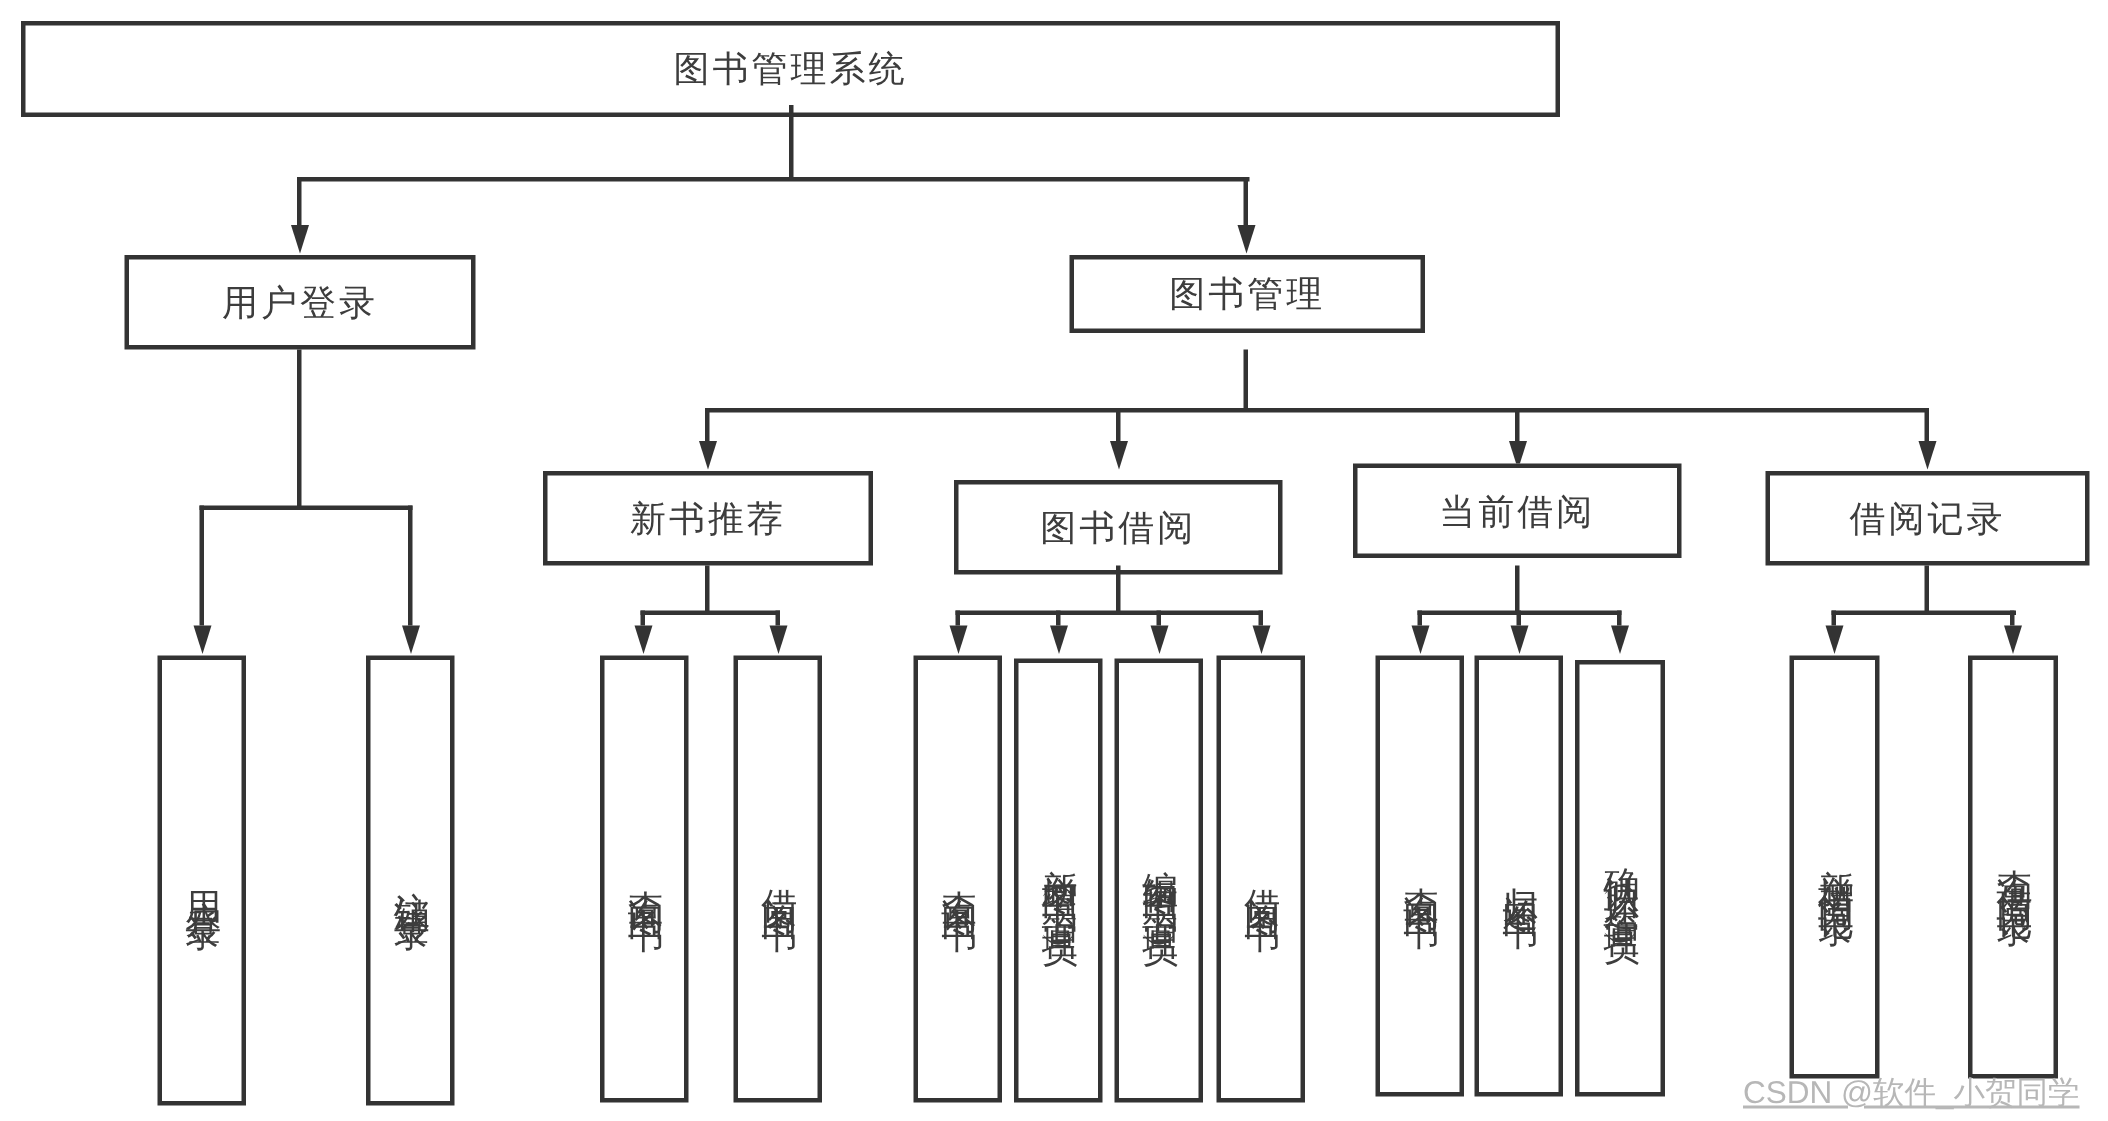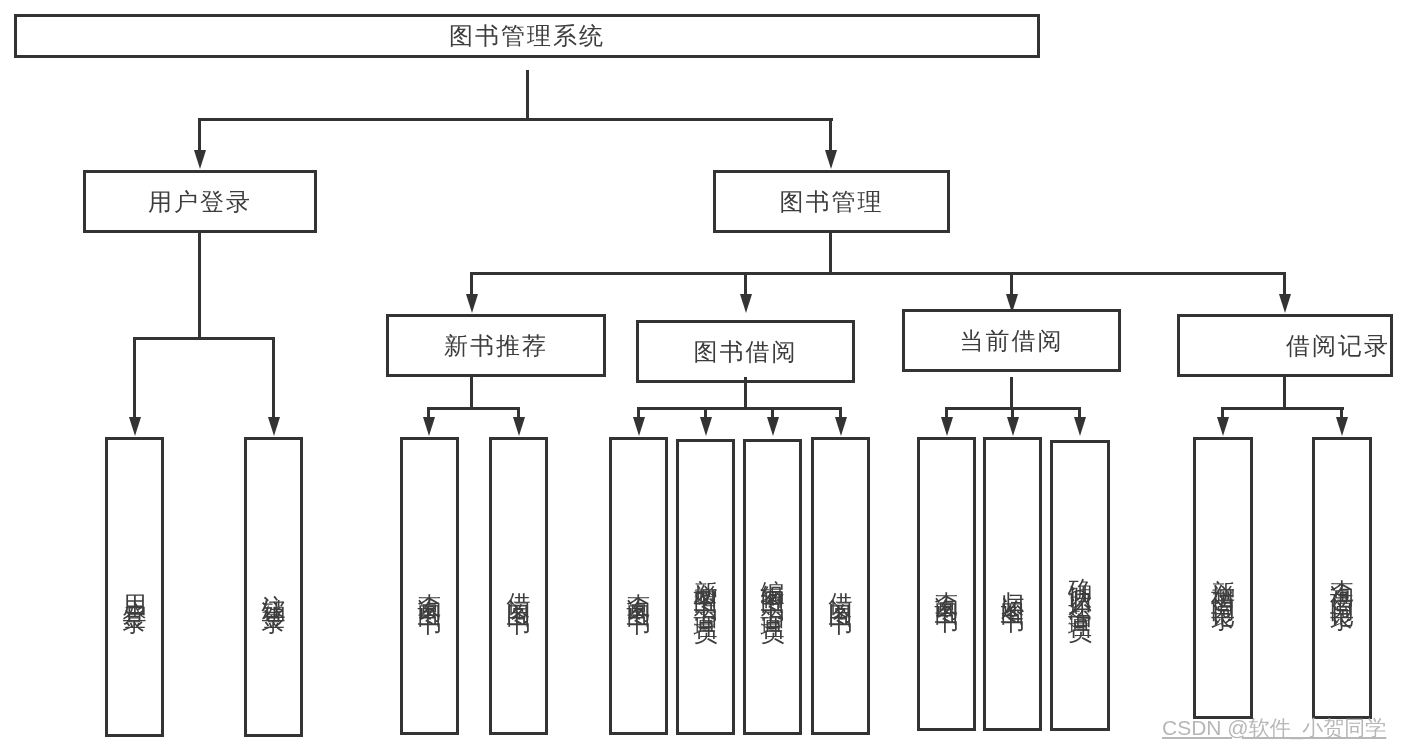--- a/index.html
+++ b/index.html
@@ -65,58 +65,58 @@
     white-space:nowrap;
     z-index:5;
     text-decoration:underline;
   }
 </style>
 </head>
 <body>
 
 <div class="canvas">
 
-  <div class="box" style="left:14px;top:14px;width:1026px;height:44px;">
+  <div class="box" style="left:14px;top:14px;width:1026px;height:64px;">
     <span class="hlabel">图书管理系统</span>
   </div>
 
   <div class="vline" style="left:526px;top:70px;height:49px;"></div>
   <div class="hline" style="left:198px;top:118px;width:635px;"></div>
   <div class="adrop" style="left:198px;top:118px;height:32px;"></div>
   <div class="adrop" style="left:829px;top:118px;height:32px;"></div>
 
   <div class="box" style="left:83px;top:170px;width:234px;height:63px;">
     <span class="hlabel">用户登录</span>
   </div>
-  <div class="box" style="left:713px;top:170px;width:237px;height:63px;">
+  <div class="box" style="left:713px;top:170px;width:237px;height:52px;">
     <span class="hlabel">图书管理</span>
   </div>
 
   <div class="vline" style="left:198px;top:233px;height:106px;"></div>
   <div class="hline" style="left:133px;top:337px;width:142px;"></div>
   <div class="adrop" style="left:133px;top:337px;height:80px;"></div>
   <div class="adrop" style="left:272px;top:337px;height:80px;"></div>
 
   <div class="vline" style="left:829px;top:233px;height:41px;"></div>
   <div class="hline" style="left:470px;top:272px;width:816px;"></div>
   <div class="adrop" style="left:470px;top:272px;height:22px;"></div>
   <div class="adrop" style="left:744px;top:272px;height:22px;"></div>
   <div class="adrop" style="left:1010px;top:272px;height:22px;"></div>
   <div class="adrop" style="left:1283px;top:272px;height:22px;"></div>
 
-  <div class="box" style="left:362px;top:314px;width:220px;height:63px;margin-left:24px;">
+  <div class="box" style="left:362px;top:314px;width:220px;height:63px;">
     <span class="hlabel">新书推荐</span>
   </div>
   <div class="box" style="left:636px;top:320px;width:219px;height:63px;">
     <span class="hlabel">图书借阅</span>
   </div>
   <div class="box" style="left:902px;top:309px;width:219px;height:63px;font-family:Liberation Mono, monospace;">
     <span class="hlabel">当前借阅</span>
   </div>
-  <div class="box" style="left:1177px;top:314px;width:216px;height:63px;justify-content:flex-end;">
+  <div class="box" style="left:1177px;top:314px;width:216px;height:63px;">
     <span class="hlabel">借阅记录</span>
   </div>
 
   <div class="vline" style="left:470px;top:377px;height:32px;"></div>
   <div class="hline" style="left:427px;top:407px;width:93px;"></div>
   <div class="adrop" style="left:427px;top:407px;height:10px;"></div>
   <div class="adrop" style="left:517px;top:407px;height:10px;"></div>
 
   <div class="vline" style="left:744px;top:377px;height:32px;"></div>
   <div class="hline" style="left:637px;top:407px;width:205px;"></div>

